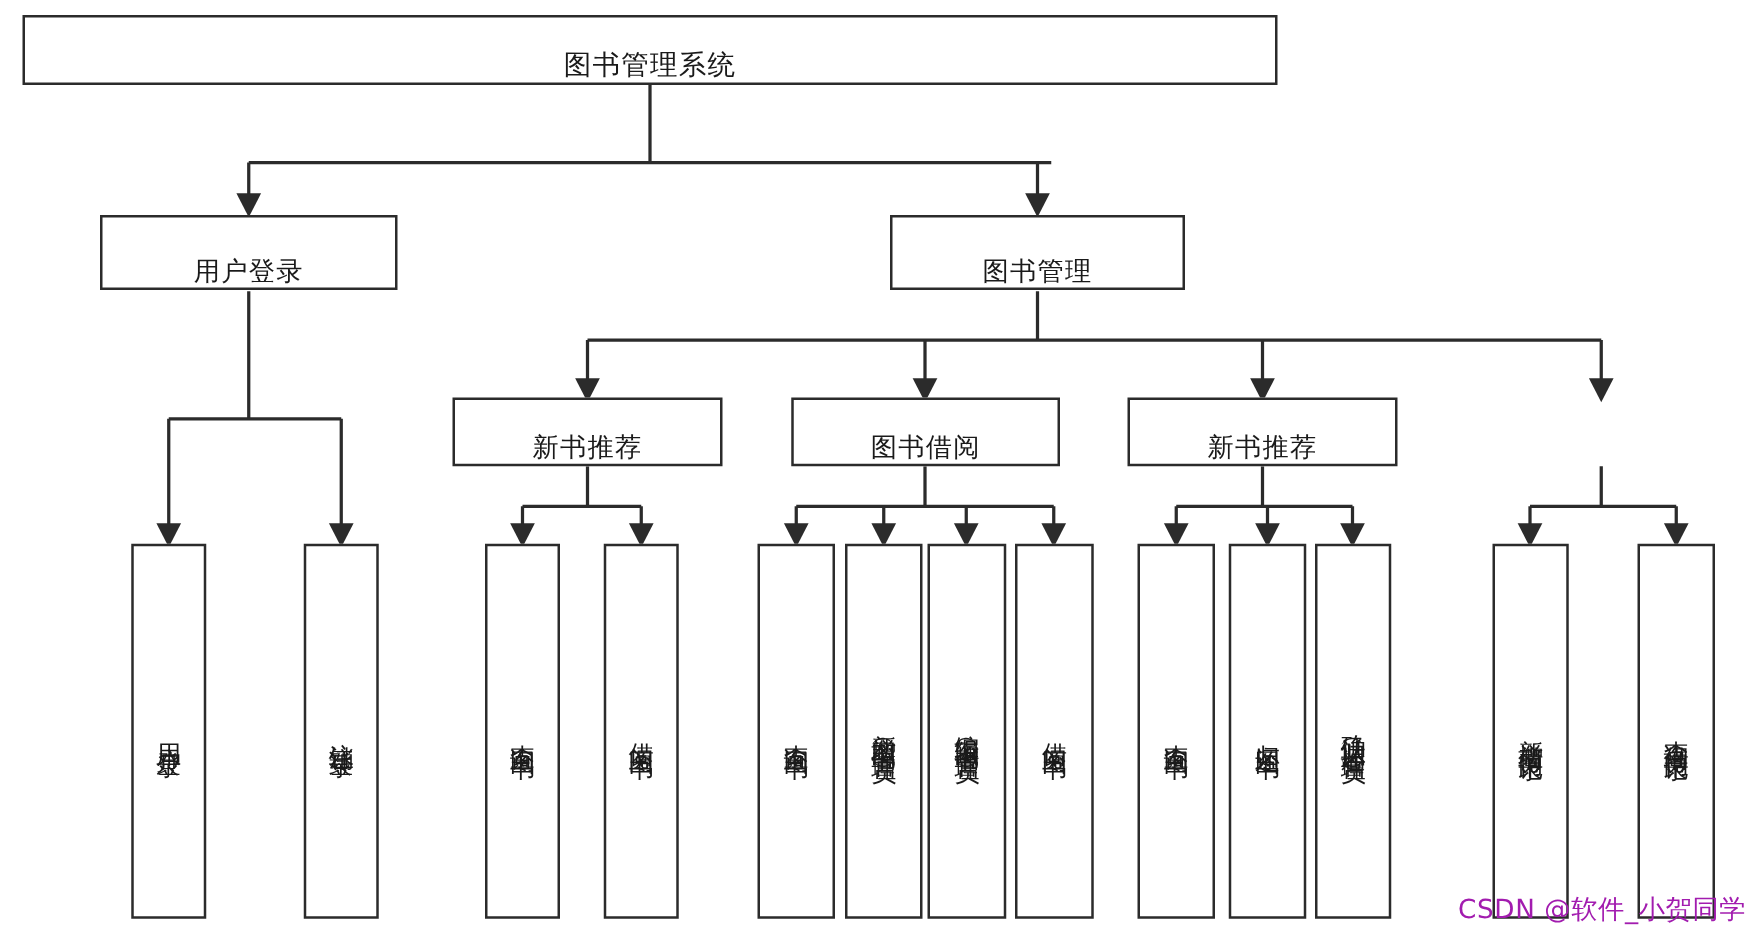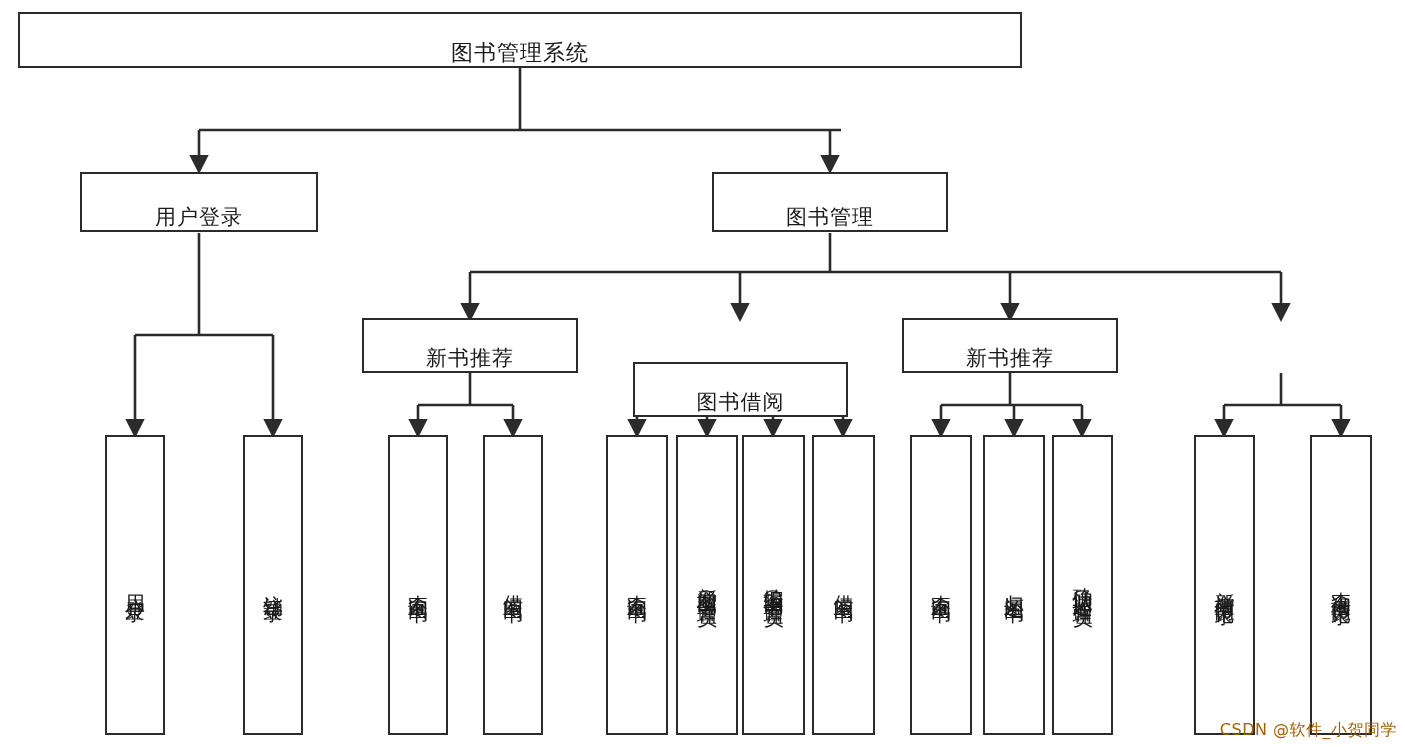--- a/index.html
+++ b/index.html
@@ -58,22 +58,22 @@
   }
   .node.vertical .vtext {
     writing-mode: vertical-rl;
     text-orientation: upright;
     display: block;
   }
   #watermark {
     position: absolute;
     right: 8px;
     bottom: 6px;
-    font-size: 16px;
-    color: #a16207;
+    font-size: 21px;
+    color: #a21caf;
     letter-spacing: 0.5px;
     user-select: none;
     white-space: nowrap;
   }
 </style>
 </head>
 <body>
 
 <div id="diagram-root">
 
@@ -135,21 +135,21 @@
   <div class="node horizontal" style="left:80px; top:172px; width:238px; height:60px;">
     <span>用户登录</span>
   </div>
   <div class="node horizontal" style="left:712px; top:172px; width:236px; height:60px;">
     <span>图书管理</span>
   </div>
 
   <div class="node horizontal" style="left:362px; top:318px; width:216px; height:55px;">
     <span>新书推荐</span>
   </div>
-  <div class="node horizontal" style="left:633px; top:318px; width:215px; height:55px;margin-top:44px;">
+  <div class="node horizontal" style="left:633px; top:318px; width:215px; height:55px;">
     <span>图书借阅</span>
   </div>
   <div class="node horizontal" style="left:902px; top:318px; width:216px; height:55px;">
     <span>新书推荐</span>
   </div>
 
   <div class="node vertical" style="left:105px; top:435px; width:60px; height:300px;">
     <span class="vtext">用户登录</span>
   </div>
   <div class="node vertical" style="left:243px; top:435px; width:60px; height:300px;">

